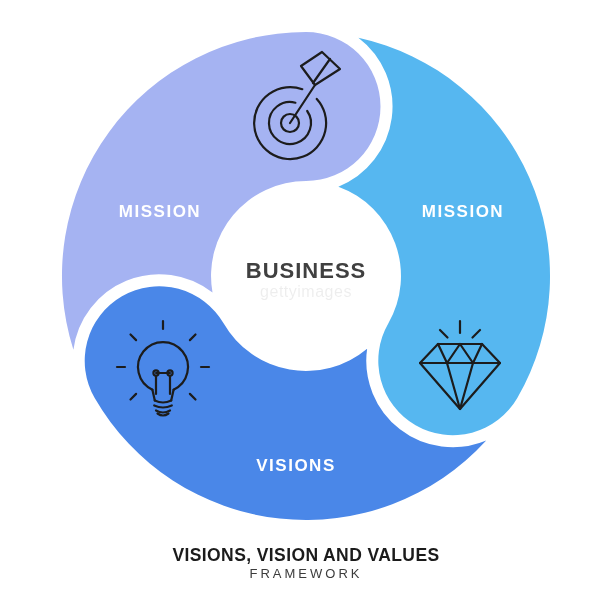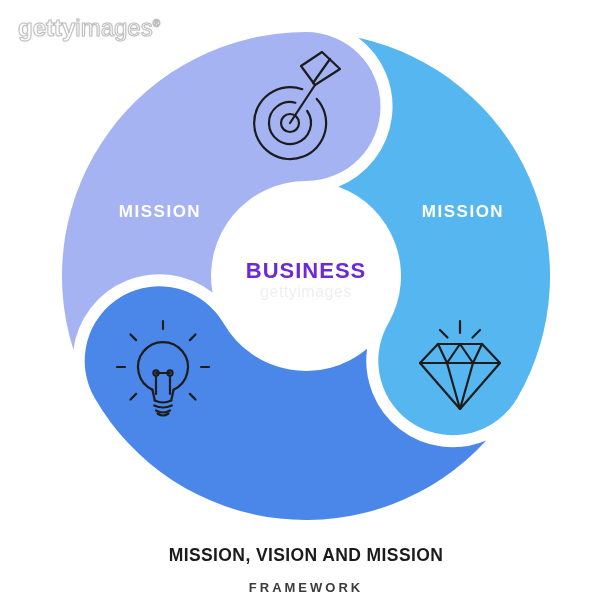--- a/index.html
+++ b/index.html
@@ -14,36 +14,33 @@
   .wm-light{font-weight:400;}
   .wm-reg{font-size:10px;vertical-align:super;}
 
   .seg-label{position:absolute;transform:translate(-50%,-50%);color:#fff;
     font-weight:700;font-size:17px;letter-spacing:1.5px;white-space:nowrap;margin-top:20px;}
   .label-mission{left:160px;top:192px;}
   .label-values{left:463px;top:192px;}
   .label-visions{left:296px;top:446px;}
 
   .center-label{position:absolute;left:306px;top:271px;transform:translate(-50%,-50%);
-    color:#6d28d9;font-weight:800;font-size:22px;letter-spacing:1px;white-space:nowrap;text-align:center;}
+    color:#404040;font-weight:800;font-size:22px;letter-spacing:1px;white-space:nowrap;text-align:center;}
   .ghost-watermark{position:absolute;left:306px;top:292px;transform:translate(-50%,-50%);
     color:rgba(0,0,0,0.07);font-size:16px;font-weight:400;letter-spacing:.5px;white-space:nowrap;}
 
   .caption{position:absolute;left:0;right:0;top:545px;text-align:center;}
   .caption-title{font-size:17.5px;font-weight:800;color:#1b1b1b;letter-spacing:.4px;}
-  .caption-subtitle{margin-top:14px;font-size:13px;font-weight:700;color:#3c3c3c;letter-spacing:3px;}
+  .caption-subtitle{margin-top:0;font-size:13px;font-weight:400;color:#3c3c3c;letter-spacing:3px;}
 </style>
 </head>
 <body>
 
 <div class="stage">
 
-  <div class="watermark">
-    <span class="wm-bold">getty</span><span class="wm-light">images</span><span class="wm-reg">®</span>
-  </div>
 
   <svg width="612" height="612" viewBox="0 0 612 612">
 
     <path d="M 73.4 349.8
              A 244 244 0 0 1 306 32
              A 74.5 74.5 0 0 1 306 181
              A 95 95 0 0 0 212.5 292.6
              A 86.5 86.5 0 0 0 73.4 349.8 Z" fill="#a5b3f2"></path>
     <path transform="rotate(120 306 276)" d="M 73.4 349.8
              A 244 244 0 0 1 306 32
@@ -94,22 +91,23 @@
       <path d="M 201 367 L 209 367"></path>
       <path d="M 189.9 393.9 L 195.5 399.5"></path>
       <path d="M 136.1 393.9 L 130.5 399.5"></path>
       <path d="M 125 367 L 117 367"></path>
       <path d="M 136.1 340.1 L 130.5 334.5"></path>
     </g>
   </svg>
 
   <div class="seg-label label-mission">MISSION</div>
   <div class="seg-label label-values">MISSION</div>
+  <div class="seg-label label-visions">VISIONS</div>
 
   <div class="ghost-watermark">gettyimages</div>
   <div class="center-label">BUSINESS</div>
 
   <div class="caption">
-    <div class="caption-title">MISSION, VISION AND MISSION</div>
+    <div class="caption-title">VISIONS, VISION AND VALUES</div>
     <div class="caption-subtitle">FRAMEWORK</div>
   </div>
 
 </div>
 
 </body></html>

